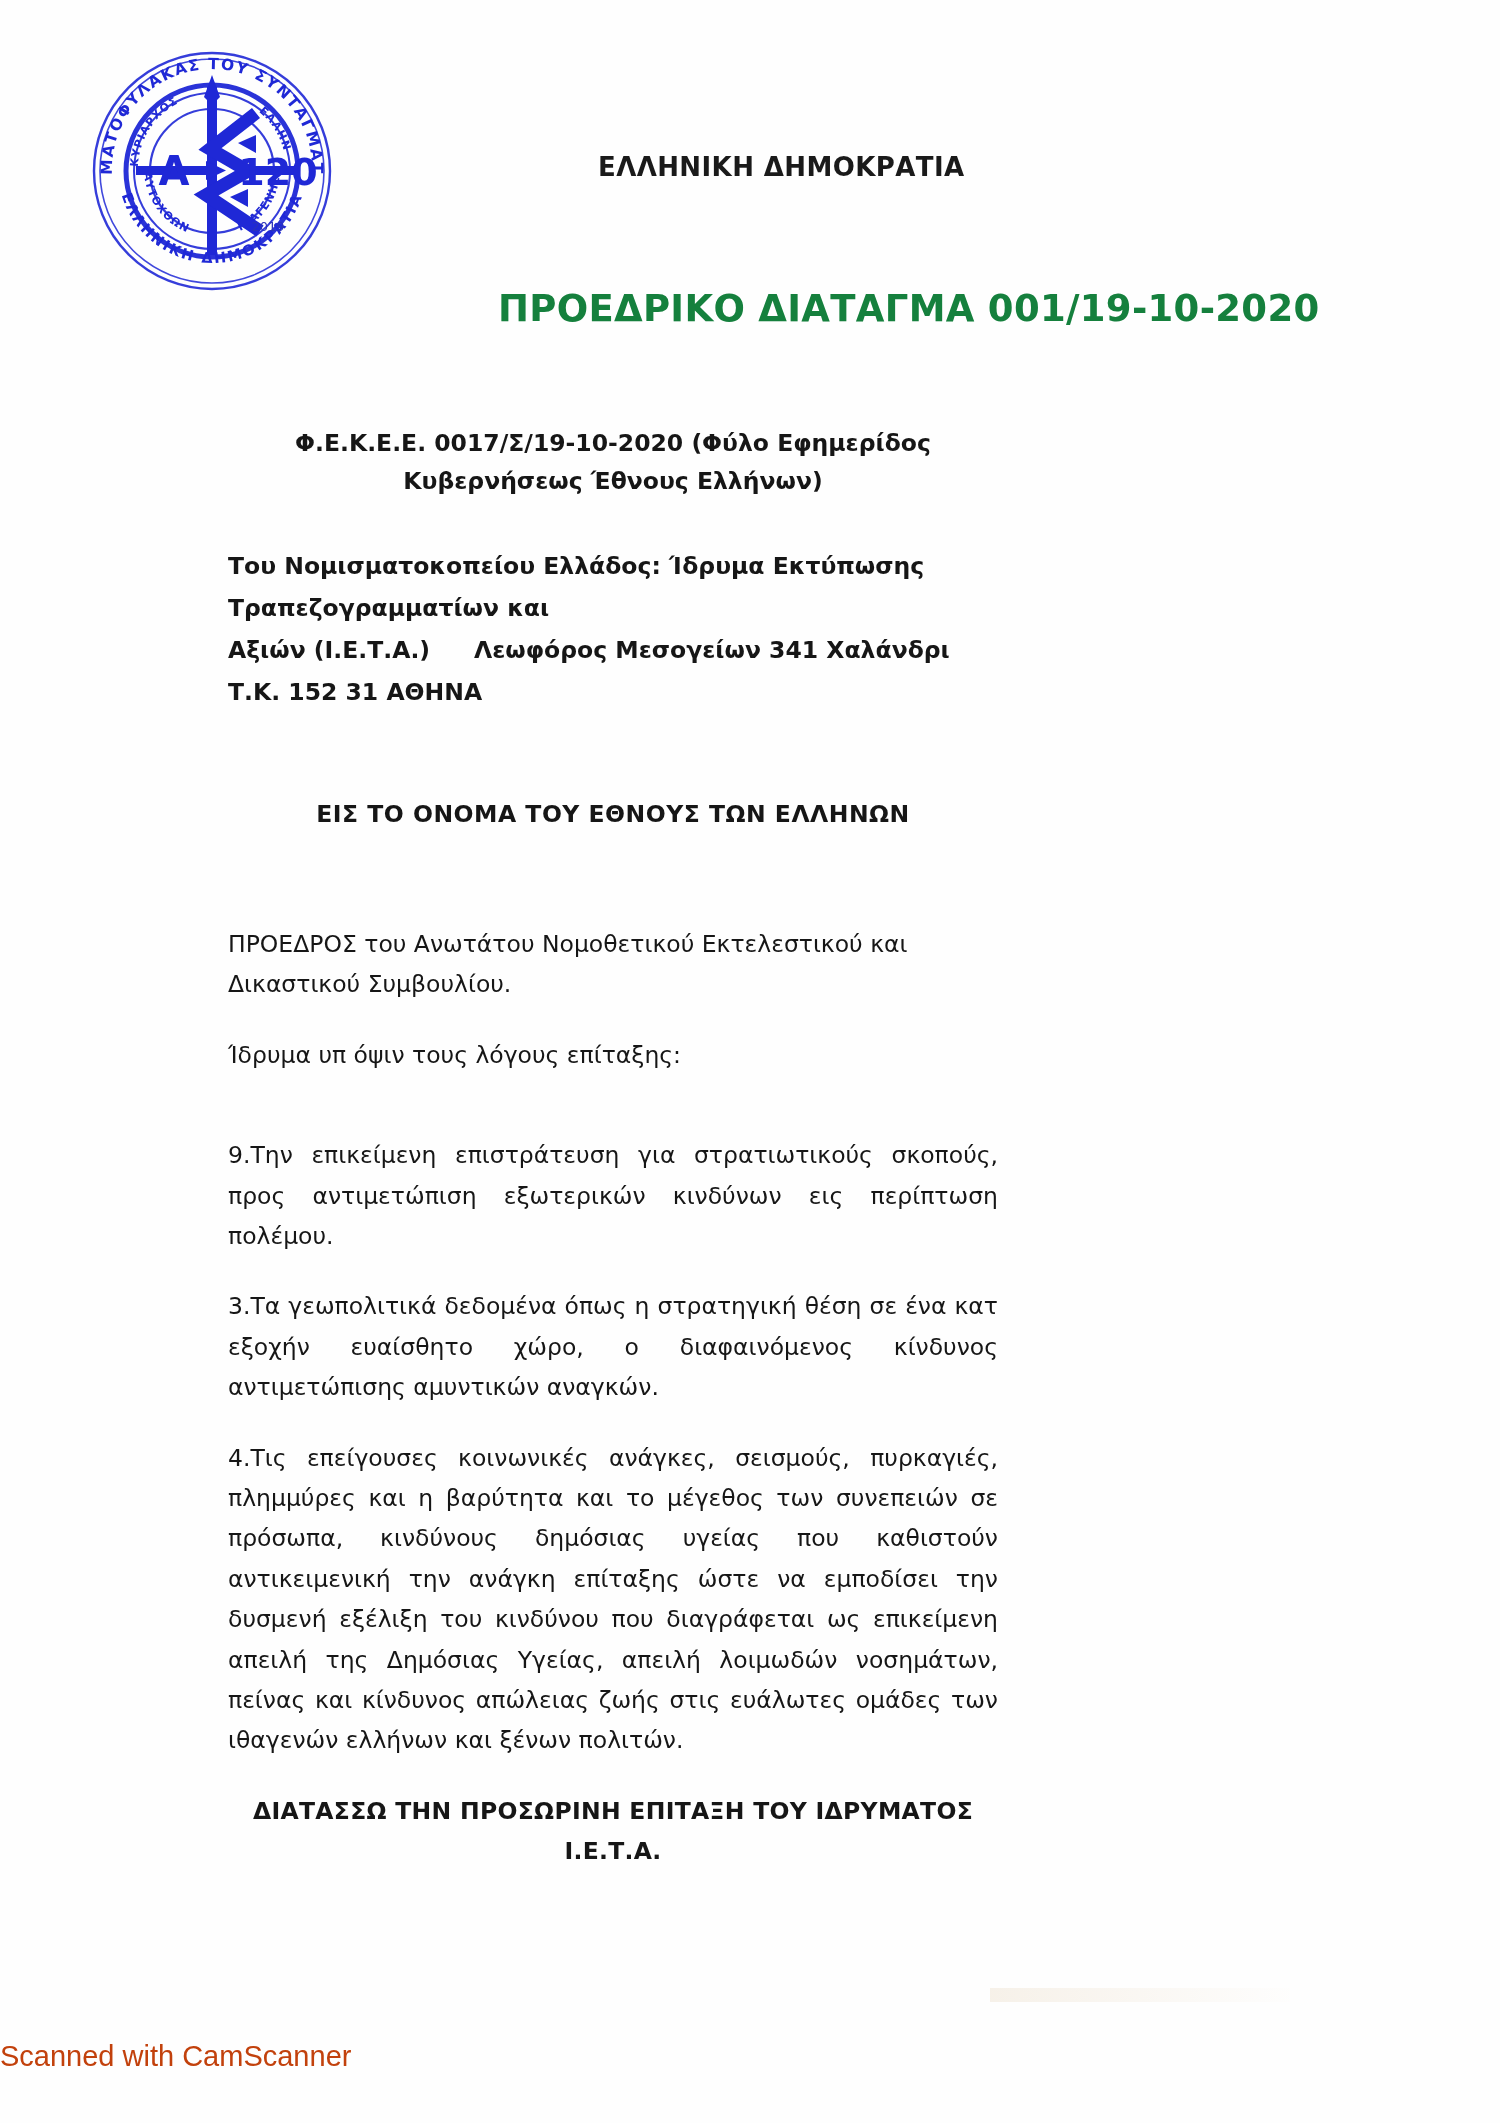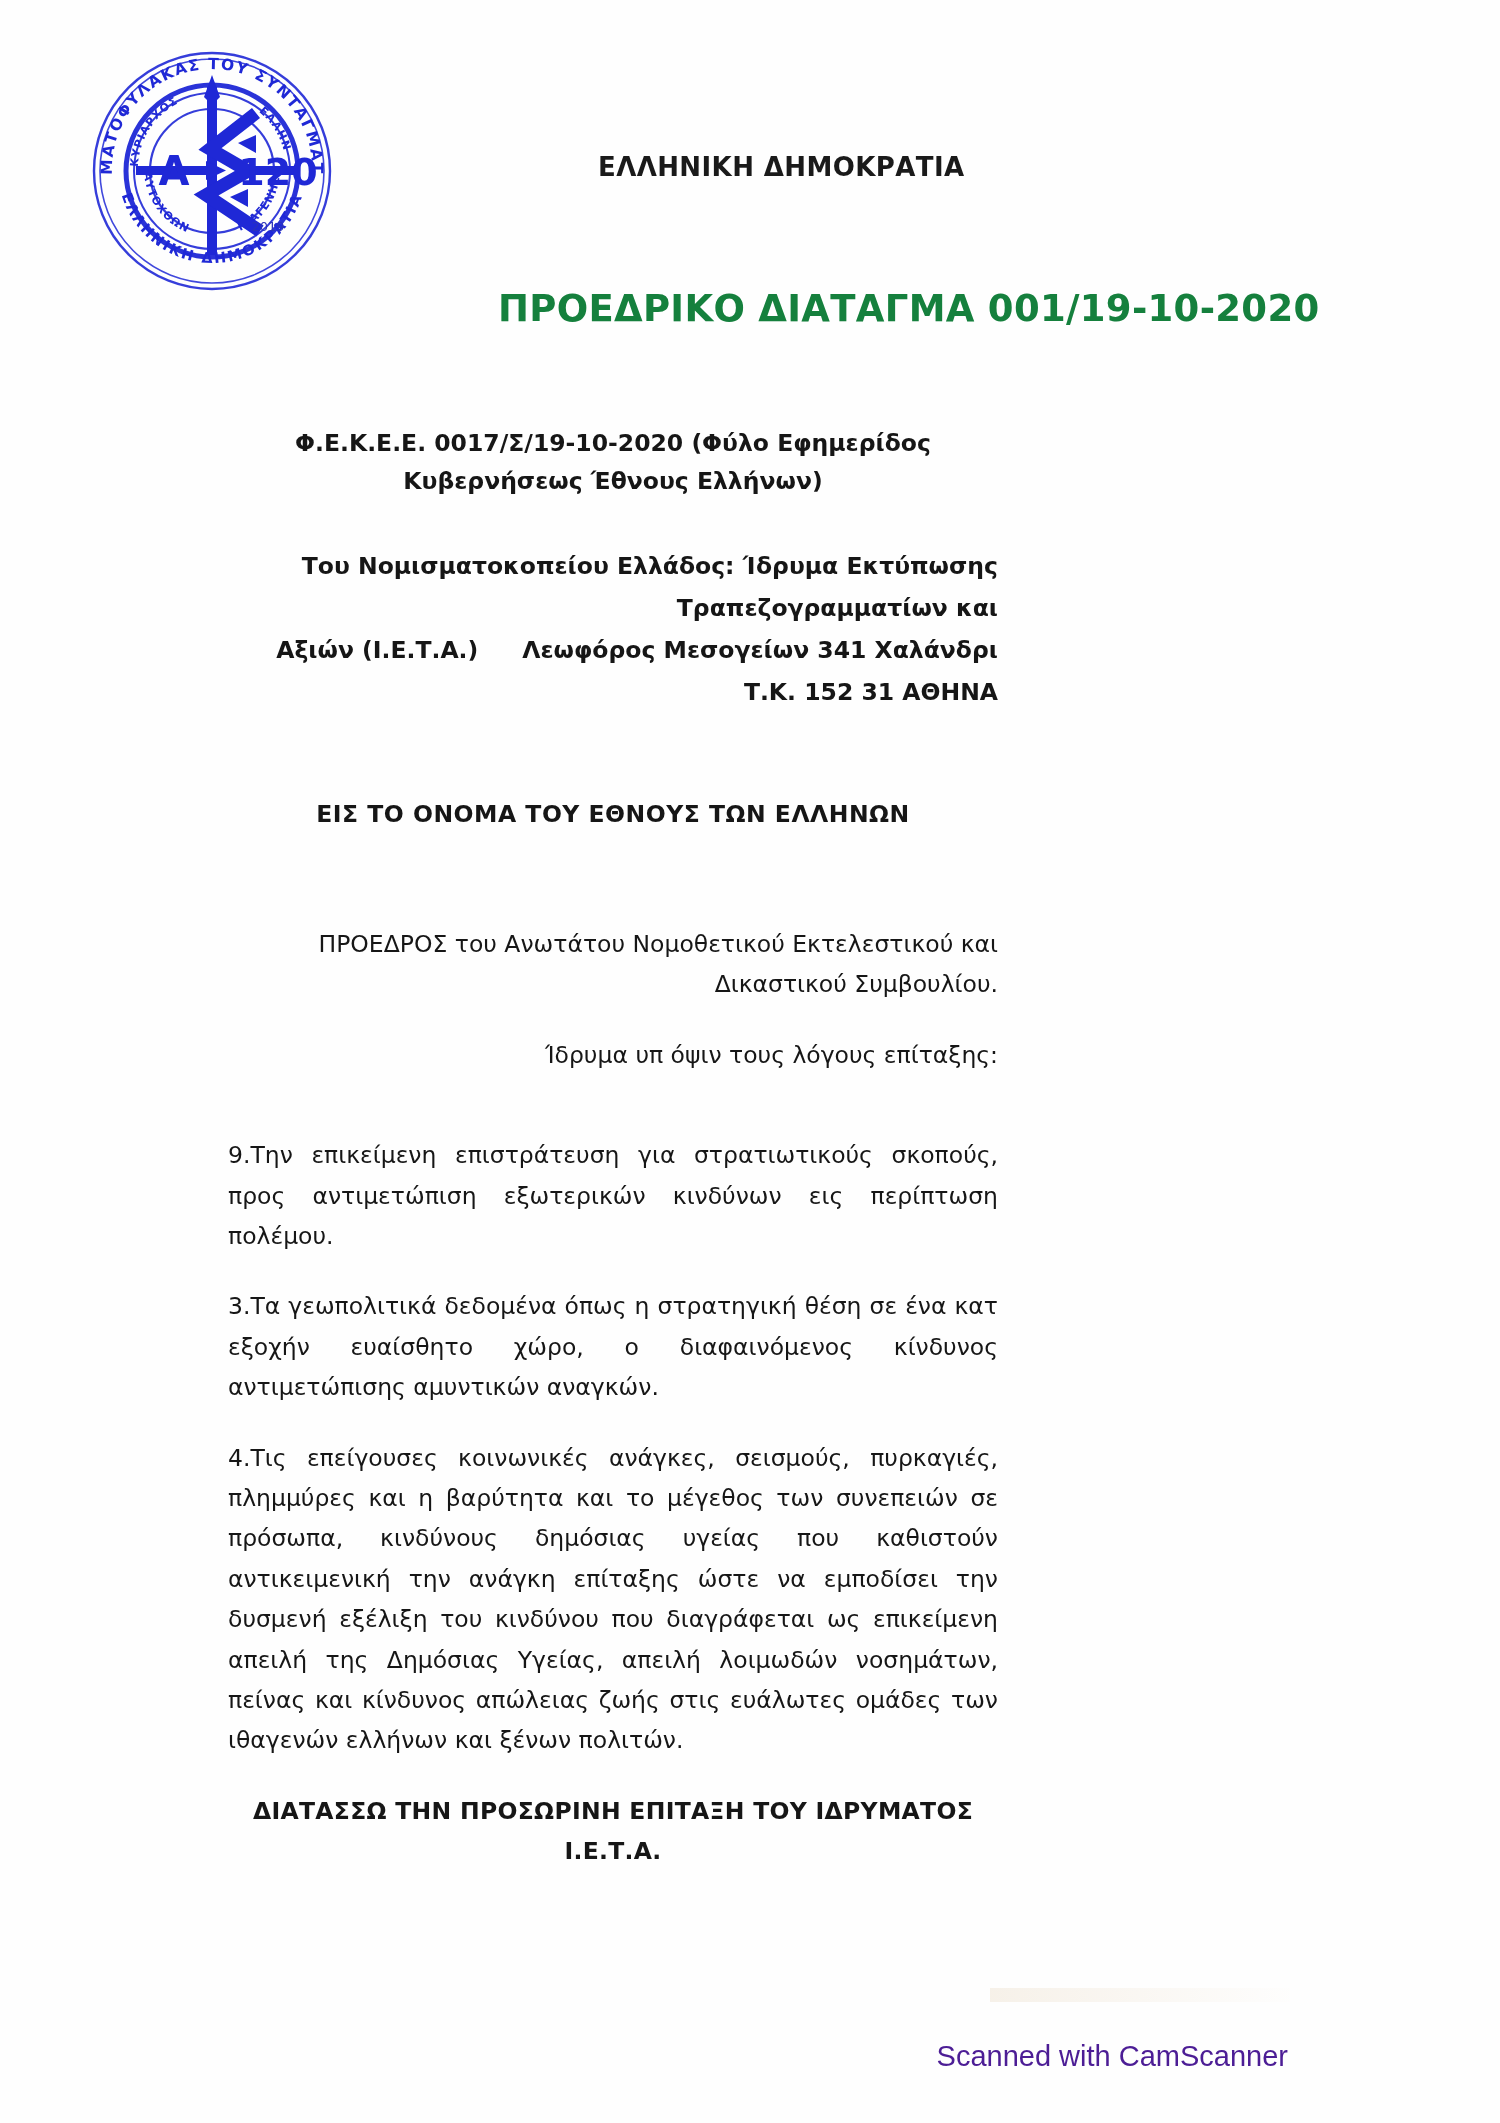--- a/index.html
+++ b/index.html
@@ -57,21 +57,20 @@
     position: absolute;
     left: 228px;
     top: 425px;
     width: 770px;
   }
   .p {
     font-size: 23.5px;
     line-height: 1.72;
     color: #161616;
     margin: 0;
-    text-align: right;
   }
   .just { text-align: justify; text-align-last: left; }
   .center { text-align: center; }
   .gap-sm { height: 16px; }
   .gap-md { height: 30px; }
   .gap-lg { height: 60px; }
   .gap-xl { height: 80px; }
 
   .fek { font-weight: bold; font-size: 23.5px; line-height: 1.6; }
   .kiryxi { font-weight: bold; font-size: 23.5px; letter-spacing: 0.6px; }
@@ -80,25 +79,24 @@
   .wide-sp { letter-spacing: 0.5px; }
 
   .addr-line2 .spacer { display: inline-block; width: 44px; }
 
   
   .footer {
     position: absolute;
     left: 0;
     top: 2040px;
     width: 1500px;
-    text-align: right;
     padding-right: 212px;
     font-family: "Liberation Sans", sans-serif;
     font-size: 29px;
-    color: #4c1d95;
+    color: #c2410c;
   }
   .footer-ghost {
     position: absolute;
     right: 210px;
     top: 1988px;
     width: 300px;
     height: 14px;
     background: linear-gradient(90deg, rgba(240,230,215,0.55), rgba(252,248,242,0.1));
   }
 </style>

